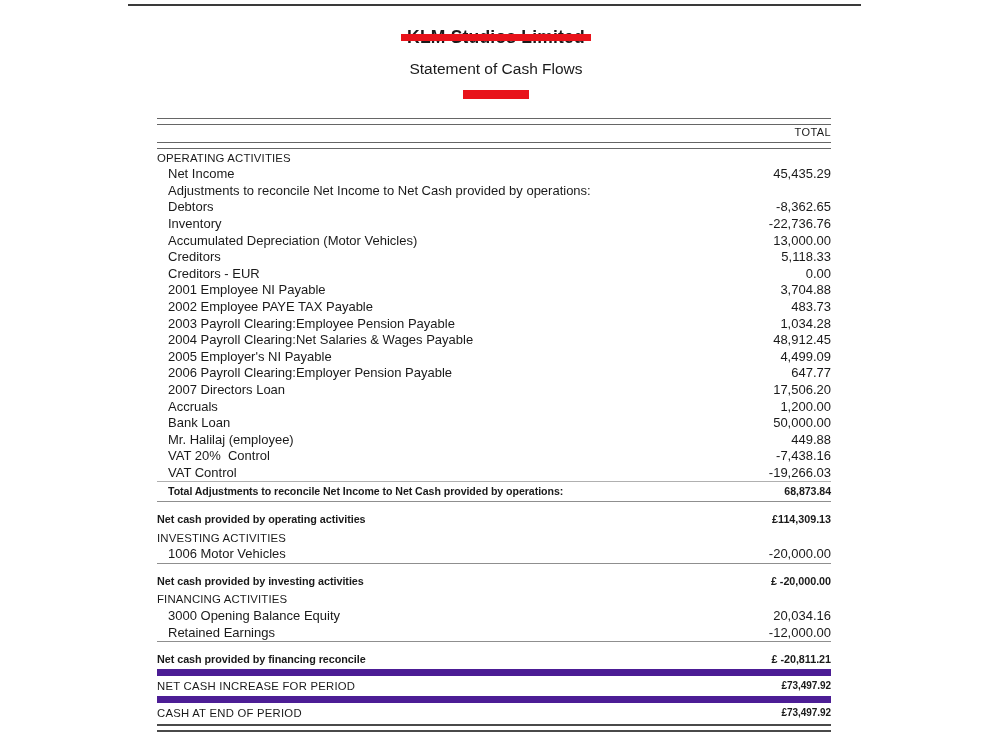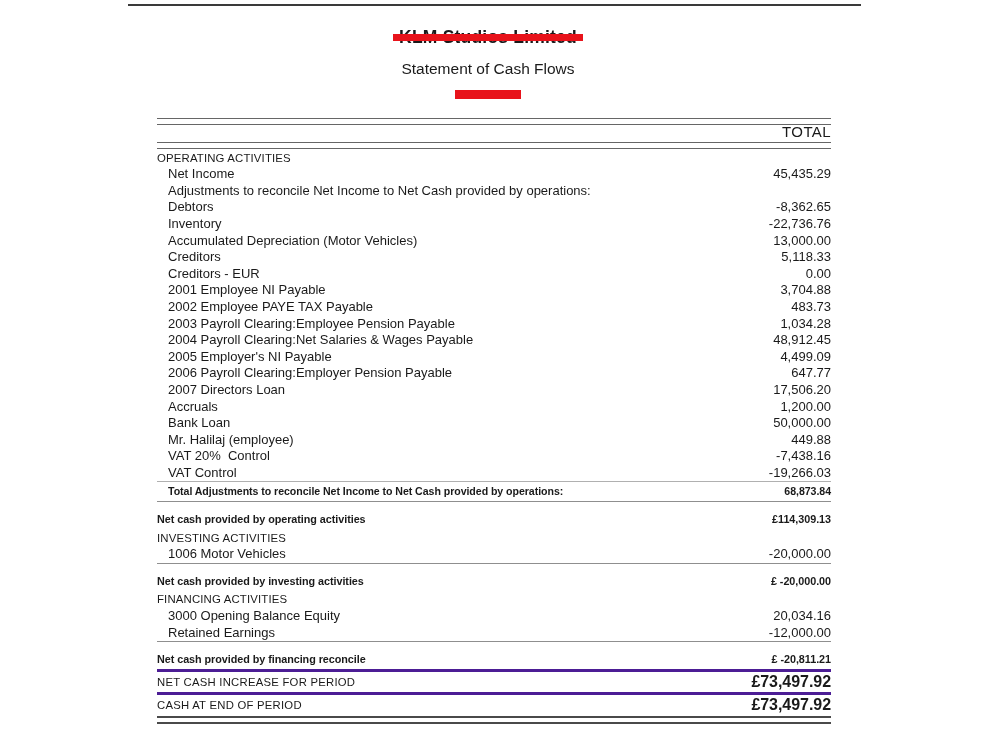--- a/index.html
+++ b/index.html
@@ -22,21 +22,21 @@
     left: 128px;
     top: 4px;
     width: 733px;
     height: 2px;
     background: #3a3a3a;
   }
 
   
   .heading-block {
     position: absolute;
-    left: 8px;
+    left: 16px;
     top: 26px;
     width: 960px;
     text-align: center;
   }
   .company-line {
     position: relative;
     display: inline-block;
     font-size: 17.5px;
     font-weight: bold;
     letter-spacing: 0.2px;
@@ -108,21 +108,21 @@
     border-bottom: 1.4px solid #666;
   }
   .rule-double-bottom {
     height: 4px;
     border-top: 2px solid #4a4a4a;
     border-bottom: 2px solid #4a4a4a;
   }
 
   
   tr.head td {
-    font-size: 15px;
+    font-size: 11px;
     letter-spacing: 0.4px;
     padding-bottom: 2px;
     color: #1a1a1a;
   }
 
   
   tr.section td  { font-size: 11.4px; letter-spacing: 0.15px; padding-top: 2px; padding-bottom: 1px; }
   tr.item td     { font-size: 13px; padding-top: 1px; padding-bottom: 1px; }
   tr.item td.label { padding-left: 11px; }
   tr.subtotal td {
@@ -138,27 +138,27 @@
     font-weight: bold;
     font-size: 10.8px;
     letter-spacing: -0.05px;
     border-top: 1px solid #8f8f8f;
     padding-top: 10px;
     padding-bottom: 2px;
   }
   tr.grand td {
     font-size: 11.3px;
     letter-spacing: 0.25px;
-    border-top: 3px solid #4c1d95;
+    border-top: 7px solid #4c1d95;
     padding-top: 3px;
     padding-bottom: 3px;
   }
   tr.grand td.amount {
     font-weight: bold;
-    font-size: 16px;
+    font-size: 10px;
     letter-spacing: -0.05px;
   }
 </style>
 </head>
 <body>
 
 <div class="page-rule"></div>
 
 <div class="heading-block">
   <div class="company-line">

